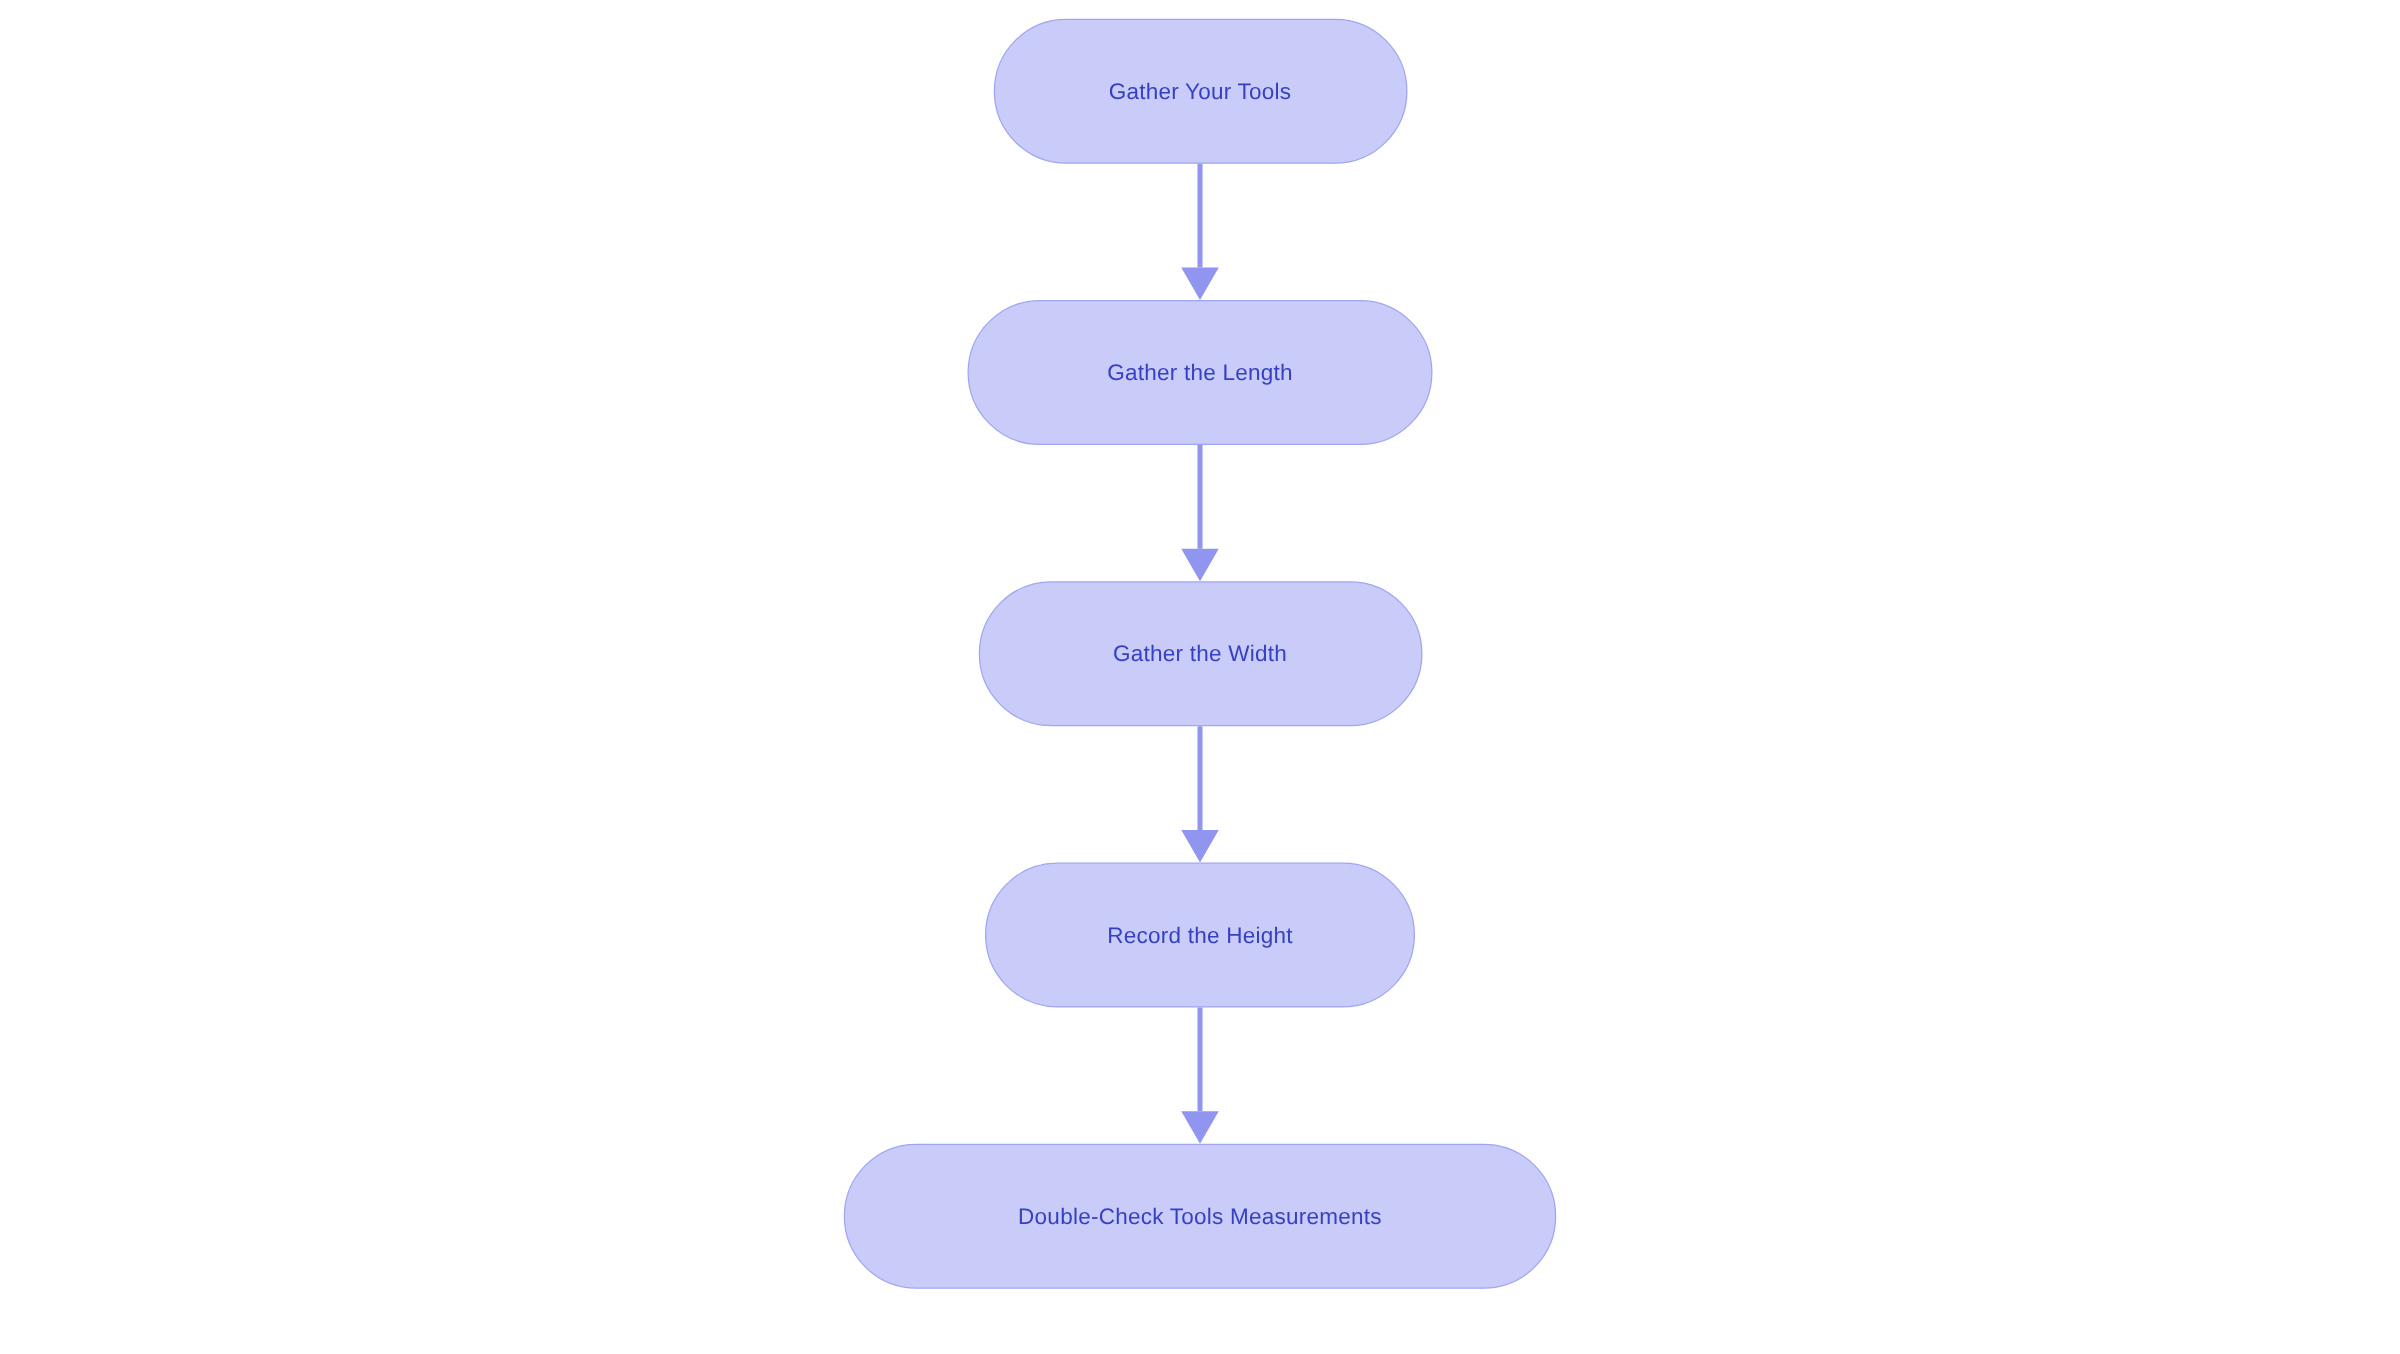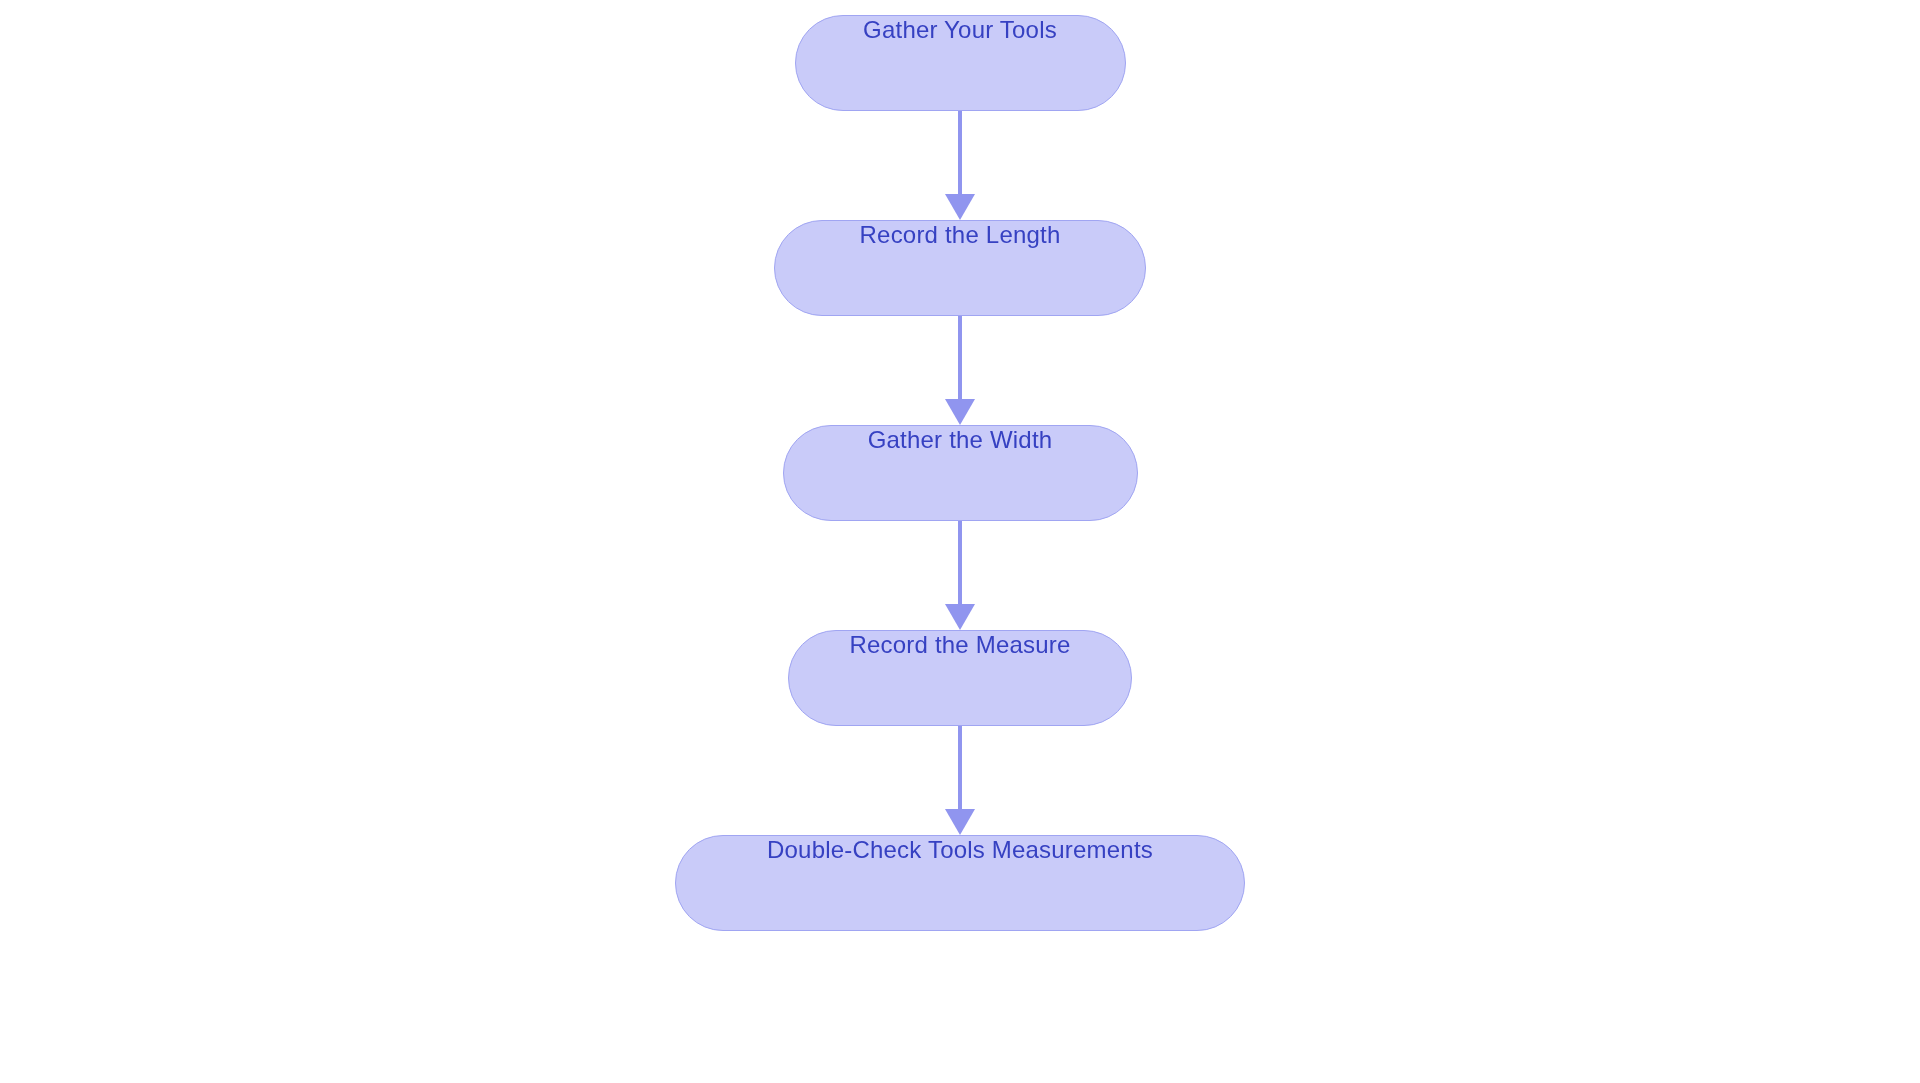--- a/index.html
+++ b/index.html
@@ -19,28 +19,29 @@
     position: absolute;
     left: 50%;
     top: 15px;
     transform: translateX(-50%);
     display: flex;
     flex-direction: column;
     align-items: center;
   }
   .node {
     box-sizing: border-box;
-    height: 96px;
+    height: 116px;
     border-radius: 61px;
     background: var(--node-fill, #c9cbf9);
     border: 1.5px solid var(--node-border, #a0a5f2);
     color: var(--node-text, #3641c2);
-    font-size: 24px;
+    font-size: 18px;
     letter-spacing: 0.2px;
     display: flex;
+    align-items: center;
     justify-content: center;
     white-space: nowrap;
     flex: 0 0 auto;
   }
   .node.n1 { width: 331px; }
   .node.n2 { width: 372px; }
   .node.n3 { width: 355px; }
   .node.n4 { width: 344px; }
   .node.n5 { width: 570px; }
   .arrow {
@@ -73,39 +74,39 @@
     <div class="node n1">
       <span>Gather Your Tools</span>
     </div>
 
     <div class="arrow">
       <div class="shaft"></div>
       <div class="head"></div>
     </div>
 
     <div class="node n2">
-      <span>Record the Length</span>
+      <span>Gather the Length</span>
     </div>
 
     <div class="arrow">
       <div class="shaft"></div>
       <div class="head"></div>
     </div>
 
     <div class="node n3">
       <span>Gather the Width</span>
     </div>
 
     <div class="arrow">
       <div class="shaft"></div>
       <div class="head"></div>
     </div>
 
     <div class="node n4">
-      <span>Record the Measure</span>
+      <span>Record the Height</span>
     </div>
 
     <div class="arrow">
       <div class="shaft"></div>
       <div class="head"></div>
     </div>
 
     <div class="node n5">
       <span>Double-Check Tools Measurements</span>
     </div>

